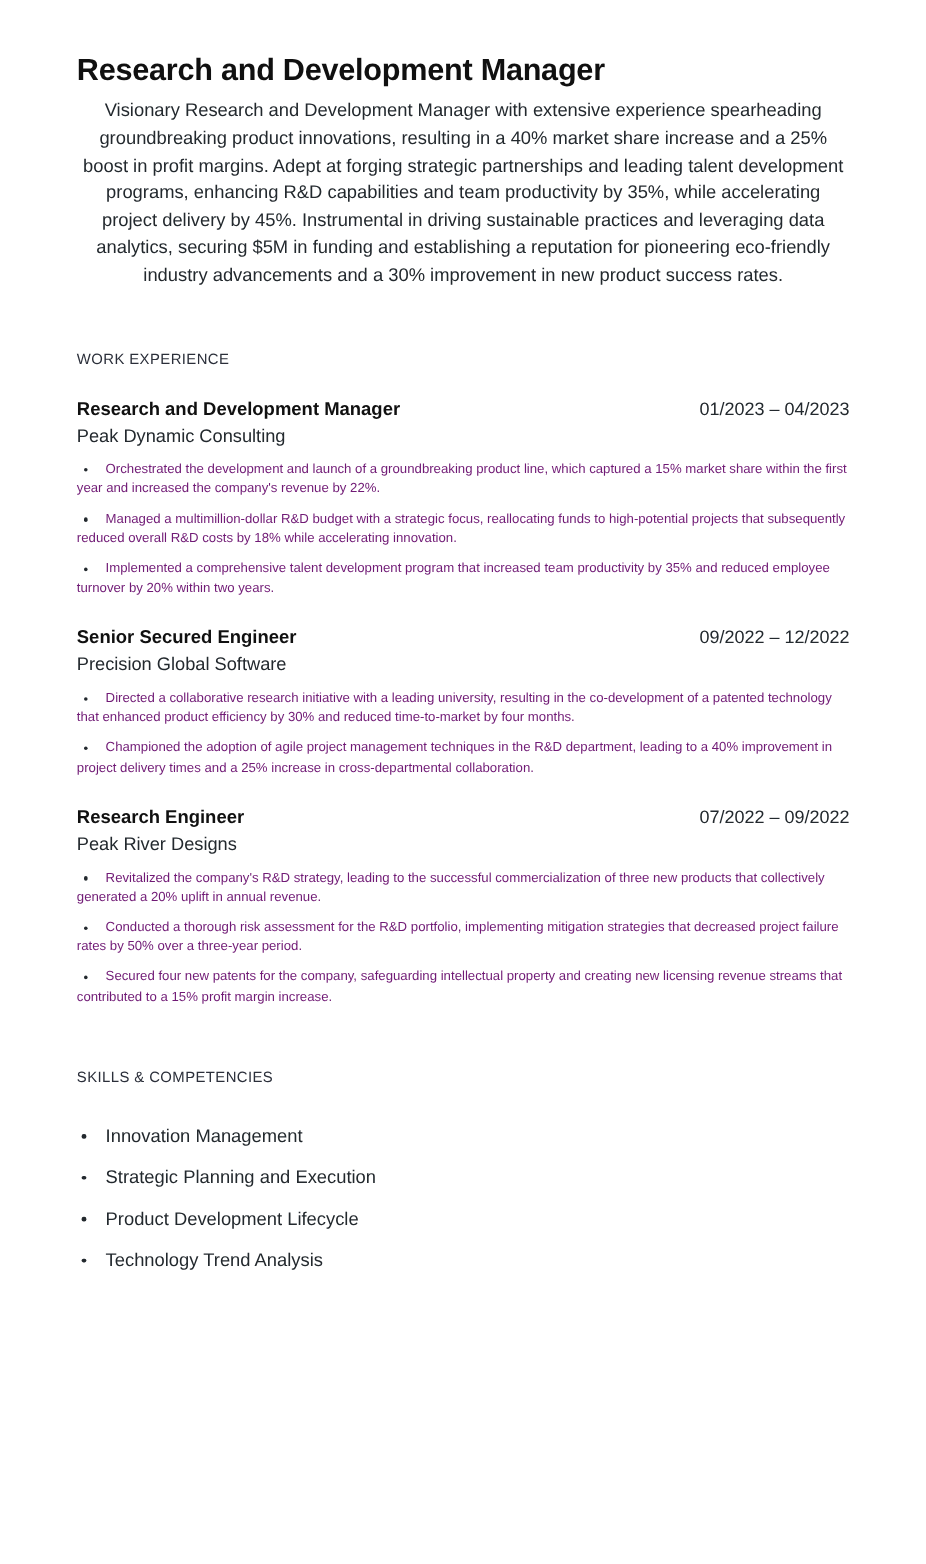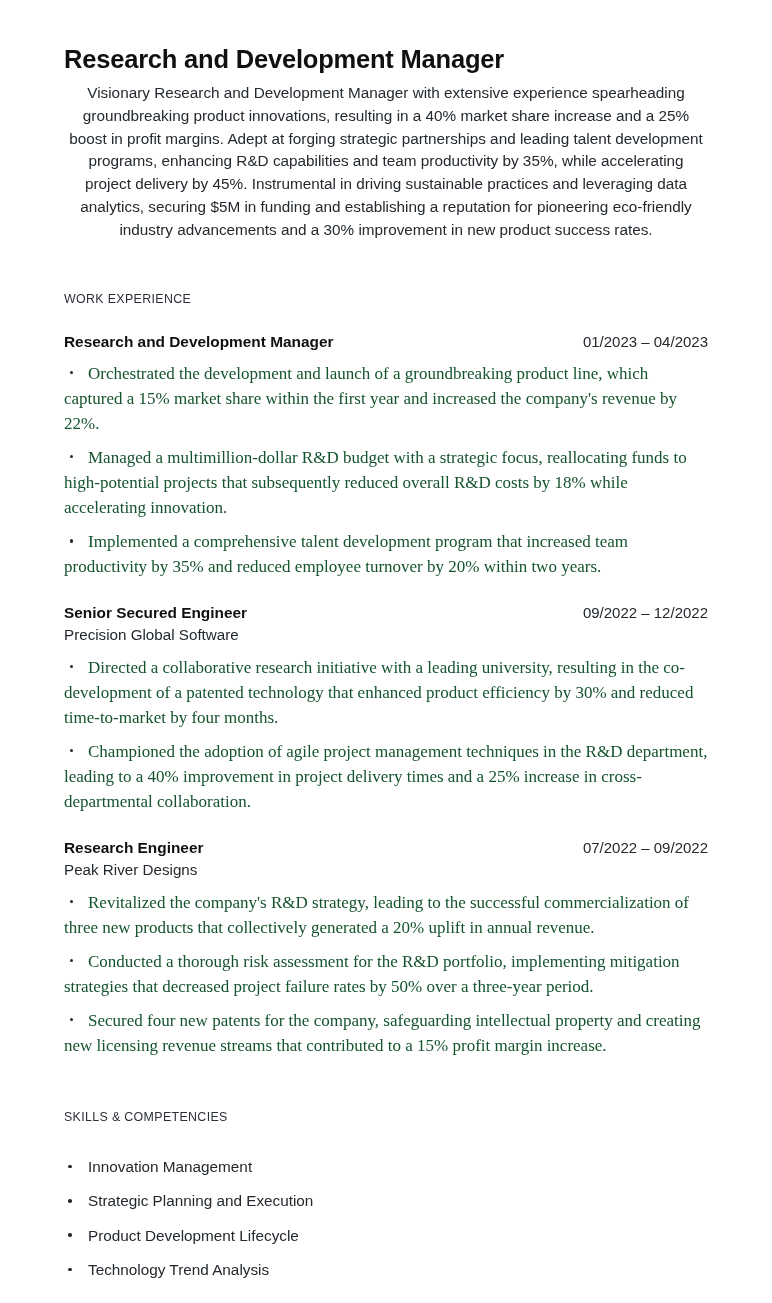--- a/index.html
+++ b/index.html
@@ -92,28 +92,27 @@
     margin-top: 1px;
   }
 
   .bullets {
     list-style: none;
     margin: 9px 0 0 0;
     padding: 0;
   }
   .bullets li {
     position: relative;
-    font-size: 17px;
+    font-size: 11px;
     line-height: 1.475;
-    color: #14532d;
+    color: #701a75;
     
     padding-left: 0;
     text-indent: 24px;
     margin-bottom: 9px;
-    font-family: Liberation Serif, serif;
   }
   .bullets li:last-child { margin-bottom: 0; }
   .bullets li .dot {
     position: absolute;
     left: 6px;
     top: 0.60em;
     width: 3.4px;
     height: 3.4px;
     border-radius: 50%;
     background: #23292e;
@@ -155,20 +154,21 @@
 
   <h2 class="section-heading section-work">WORK EXPERIENCE</h2>
 
   <div class="experience-list">
 
     <div class="job">
       <div class="job-headline">
         <span class="job-title">Research and Development Manager</span>
         <span class="job-dates">01/2023 – 04/2023</span>
       </div>
+      <div class="job-company">Peak Dynamic Consulting</div>
       <ul class="bullets">
         <li><span class="dot"></span><span>Orchestrated the development and launch of a groundbreaking product line, which captured a 15% market share within the first year and increased the company's revenue by 22%.</span></li>
         <li><span class="dot"></span><span>Managed a multimillion-dollar R&amp;D budget with a strategic focus, reallocating funds to high-potential projects that subsequently reduced overall R&amp;D costs by 18% while accelerating innovation.</span></li>
         <li><span class="dot"></span><span>Implemented a comprehensive talent development program that increased team productivity by 35% and reduced employee turnover by 20% within two years.</span></li>
       </ul>
     </div>
 
     <div class="job">
       <div class="job-headline">
         <span class="job-title">Senior Secured Engineer</span>

